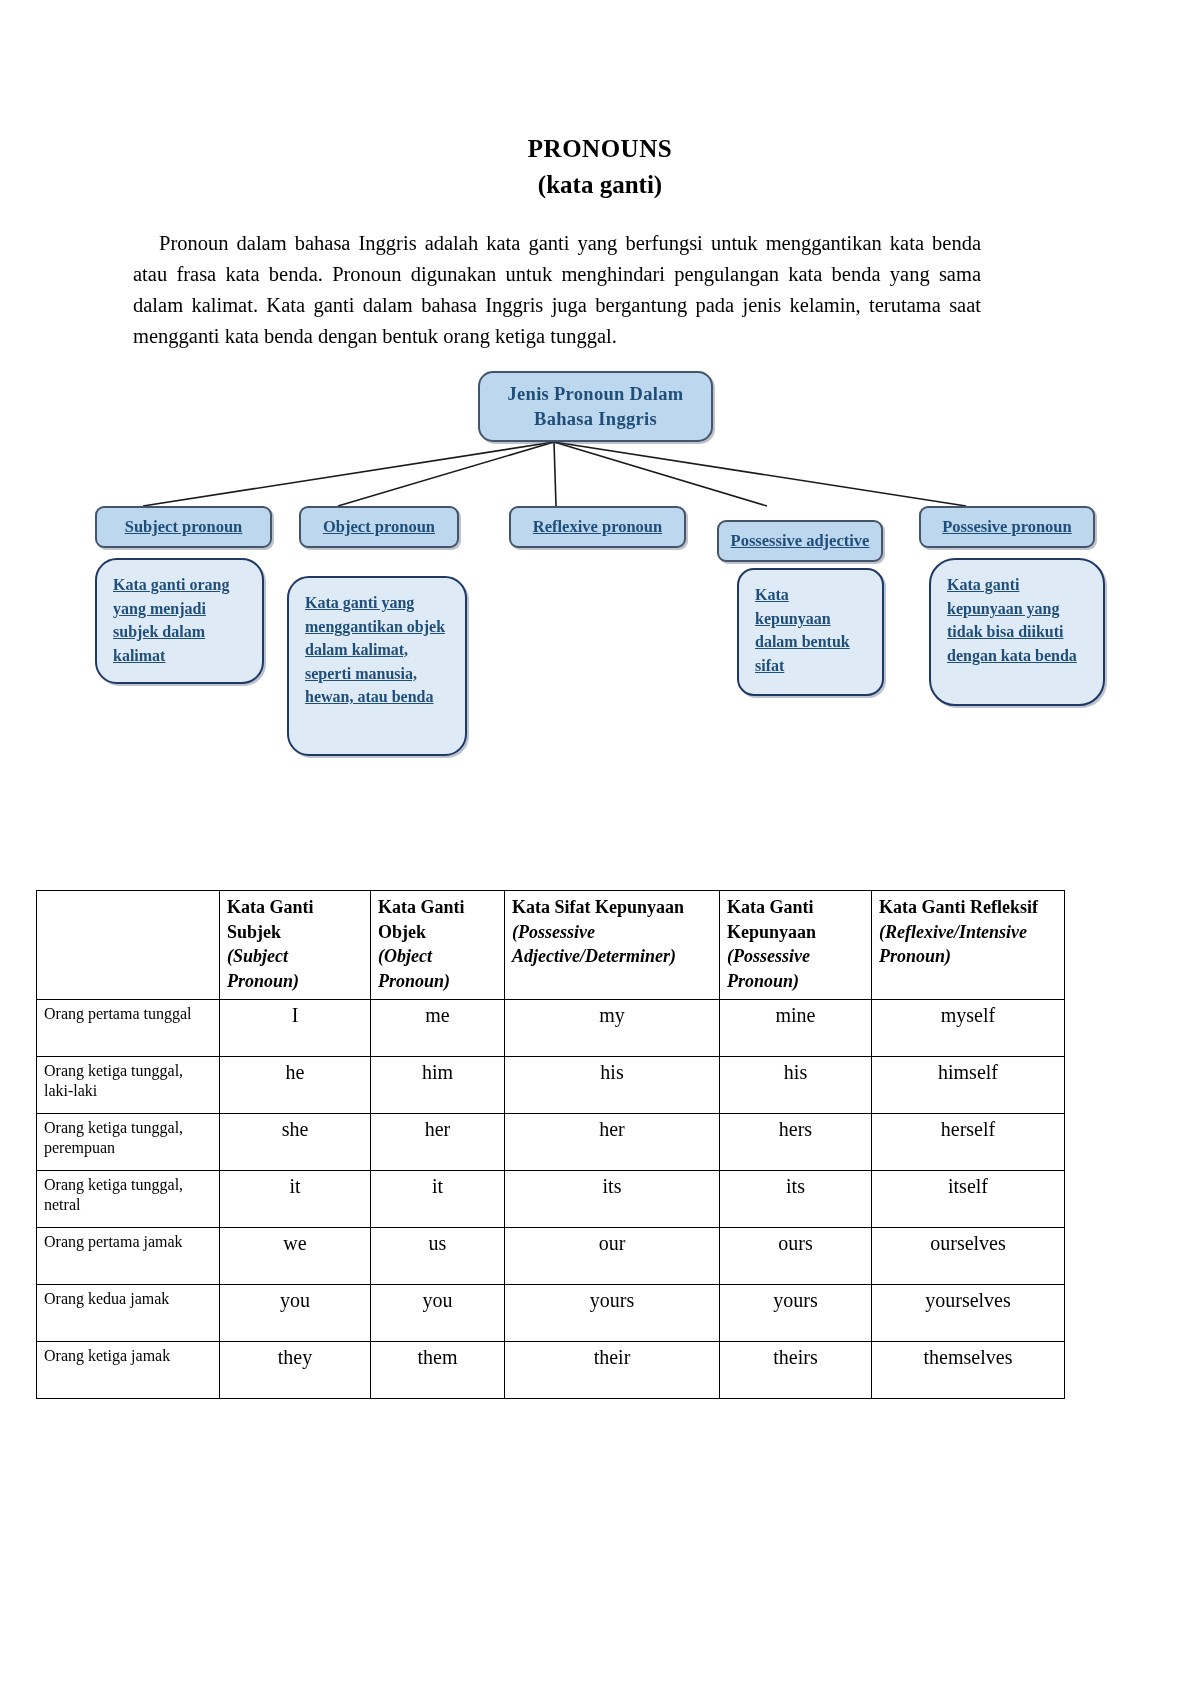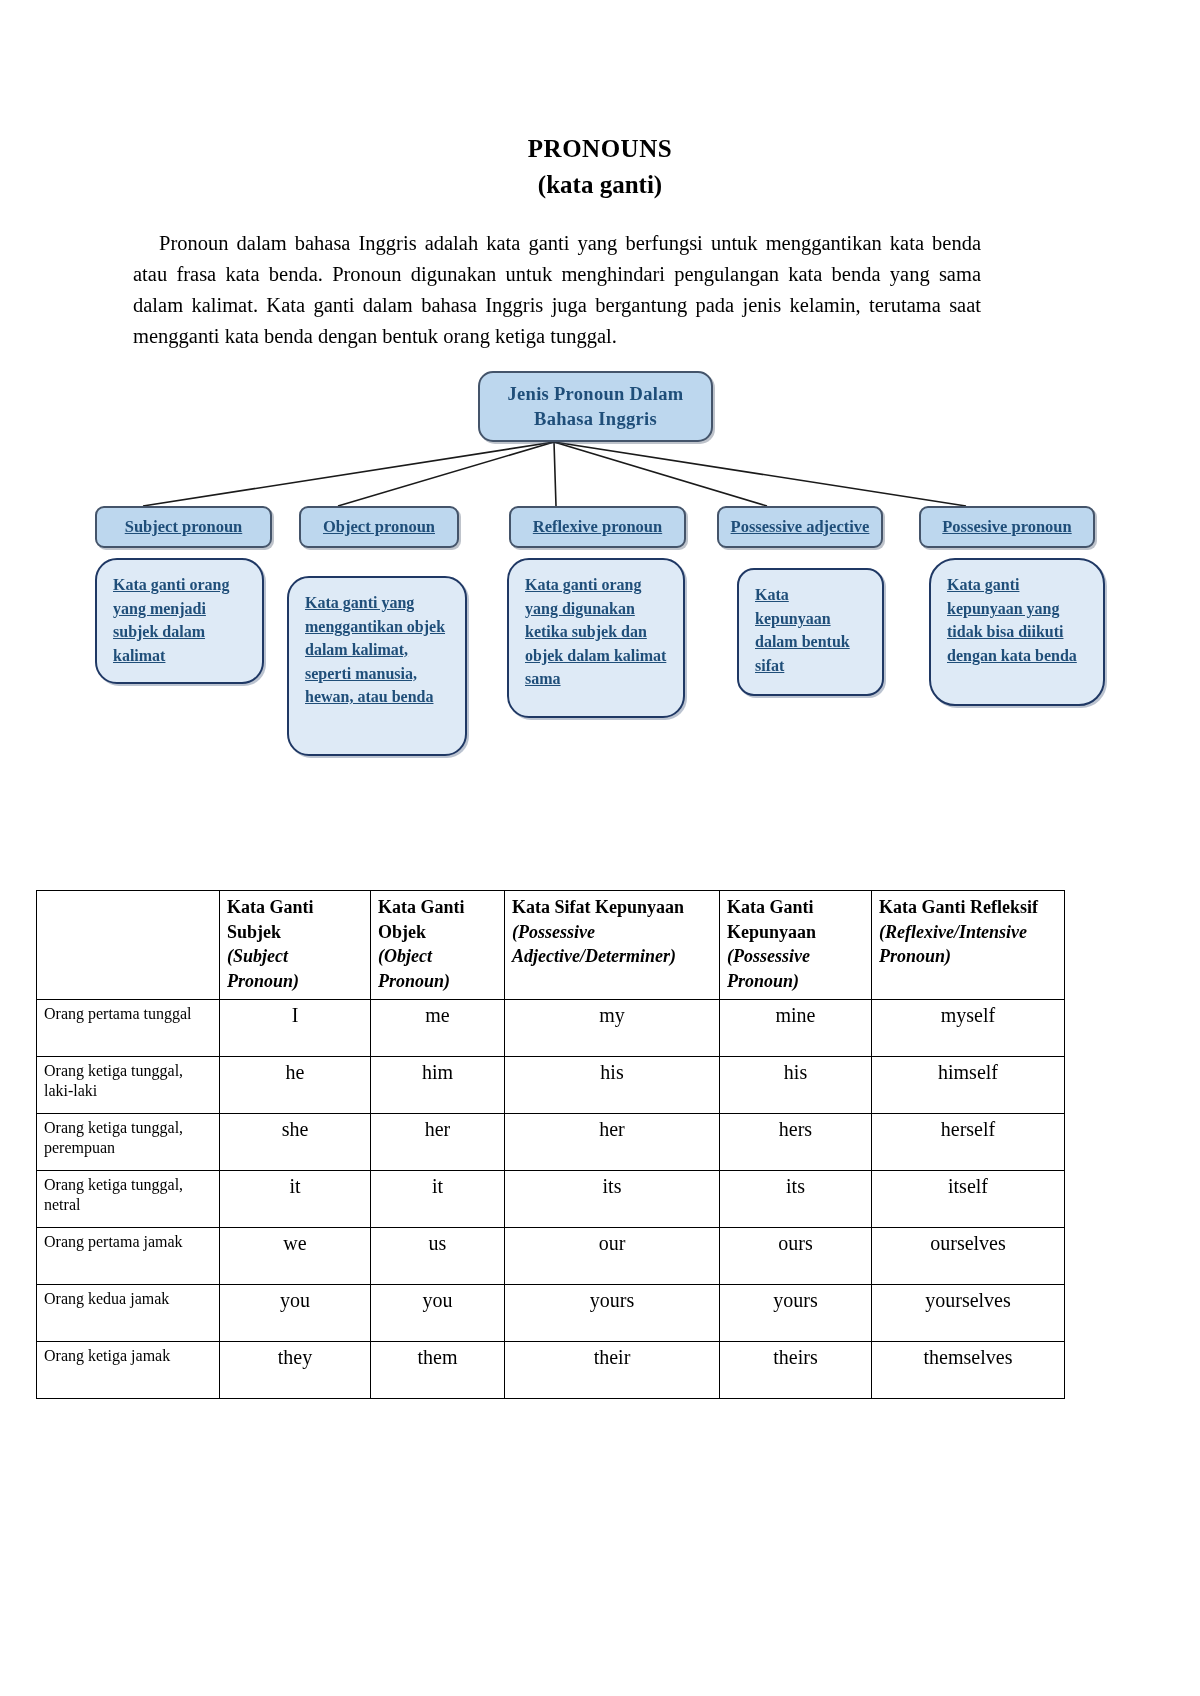--- a/index.html
+++ b/index.html
@@ -116,21 +116,21 @@
     line-height: 23.5px;
     padding: 13px 14px 10px 16px;
     box-shadow: 2px 2px 0 rgba(31,56,100,0.3);
   }
   .node-desc span { text-decoration: underline; }
 
   
   .cat-1 { left: 54px;  top: 146px; width: 177px; }
   .cat-2 { left: 258px; top: 146px; width: 160px; }
   .cat-3 { left: 468px; top: 146px; width: 177px; }
-  .cat-4 { left: 676px; top: 146px; width: 166px; }
+  .cat-4 { left: 676px; top: 160px; width: 166px; }
   .cat-5 { left: 878px; top: 146px; width: 176px; }
 
   
   .desc-1 { left: 54px;  top: 198px; width: 169px; height: 126px; }
   .desc-2 { left: 246px; top: 216px; width: 180px; height: 180px; }
   .desc-3 { left: 466px; top: 198px; width: 178px; height: 160px; }
   .desc-4 { left: 696px; top: 208px; width: 147px; height: 128px; border-radius: 17px; }
   .desc-5 { left: 888px; top: 198px; width: 176px; height: 148px; border-radius: 26px; }
 
   
@@ -221,23 +221,20 @@
     <div class="node node-cat cat-5">
       <span>Possesive pronoun</span>
     </div>
 
     <div class="node node-desc desc-1">
       <span>Kata ganti orang yang menjadi subjek dalam kalimat</span>
     </div>
     <div class="node node-desc desc-2">
       <span>Kata ganti yang menggantikan objek dalam kalimat, seperti manusia, hewan, atau benda</span>
     </div>
-    <div class="node node-desc desc-3">
-      <span>Kata ganti orang yang digunakan ketika subjek dan objek dalam kalimat sama</span>
-    </div>
     <div class="node node-desc desc-4">
       <span>Kata kepunyaan dalam bentuk sifat</span>
     </div>
     <div class="node node-desc desc-5">
       <span>Kata ganti kepunyaan yang tidak bisa diikuti dengan kata benda</span>
     </div>
   </div>
 
   <table class="pronoun-table">
     <colgroup>

